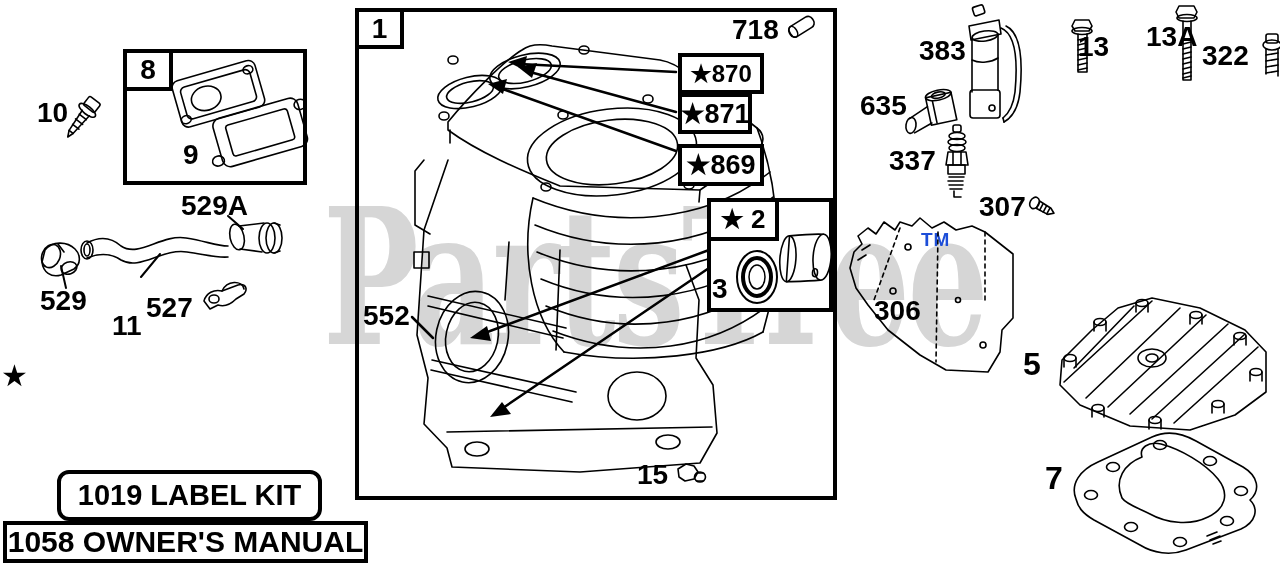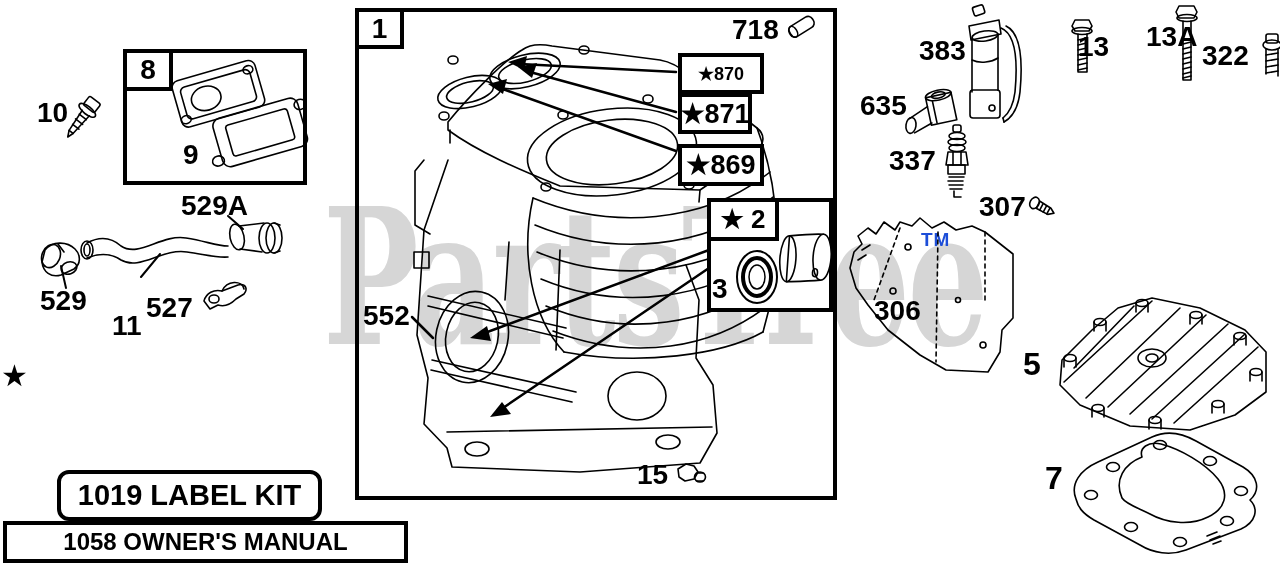--- a/index.html
+++ b/index.html
@@ -261,21 +261,21 @@
       <path d="M1207,536 l10,-4 M1210,540 l10,-4 M1213,544 l8,-3"></path>
     </g>
   </svg>
 
   <div class="cbox transparent" style="left:355px;top:8px;width:482px;height:492px;"></div>
   <div class="cornerlabel" style="left:355px;top:8px;width:49px;height:41px;">1</div>
 
   <div class="cbox" style="left:123px;top:49px;width:184px;height:136px;"></div>
   <div class="cornerlabel" style="left:123px;top:49px;width:50px;height:42px;">8</div>
 
-  <div class="cbox" style="left:678px;top:53px;width:86px;height:41px;font-size:18px;">★870</div>
+  <div class="cbox" style="left:678px;top:53px;width:86px;height:41px;font-size:24px;">★870</div>
   <div class="cbox" style="left:678px;top:93px;width:74px;height:41px;font-size:27px;">★871</div>
   <div class="cbox" style="left:678px;top:144px;width:86px;height:42px;font-size:27px;">★869</div>
 
   <div class="cbox" style="left:707px;top:198px;width:126px;height:114px;"></div>
   <div class="cornerlabel" style="left:707px;top:198px;width:72px;height:43px;font-size:26px;">★ 2</div>
 
   <svg class="over" width="1280" height="573" viewBox="0 0 1280 573" fill="none" stroke="#000" stroke-width="1.6" stroke-linejoin="round" stroke-linecap="round">
 
     <g>
       <g transform="rotate(-16 218 96)">
@@ -323,15 +323,15 @@
   <div class="plabel" style="left:860px;top:92px;">635</div>
   <div class="plabel" style="left:889px;top:147px;">337</div>
   <div class="plabel" style="left:979px;top:193px;">307</div>
   <div class="plabel" style="left:874px;top:297px;">306</div>
   <div class="plabel big" style="left:1023px;top:348px;">5</div>
   <div class="plabel big" style="left:1045px;top:462px;">7</div>
 
   <div class="note-star">★</div>
 
   <div class="footbox" style="left:57px;top:470px;width:265px;height:51px;font-size:29px;border-radius:12px;">1019 LABEL KIT</div>
-  <div class="footbox" style="left:3px;top:521px;width:405px;height:42px;font-size:24px;">1058 OWNER'S MANUAL</div>
+  <div class="footbox" style="left:3px;top:521px;width:365px;height:42px;font-size:30px;">1058 OWNER'S MANUAL</div>
 
 </div>
 
 </body></html>

